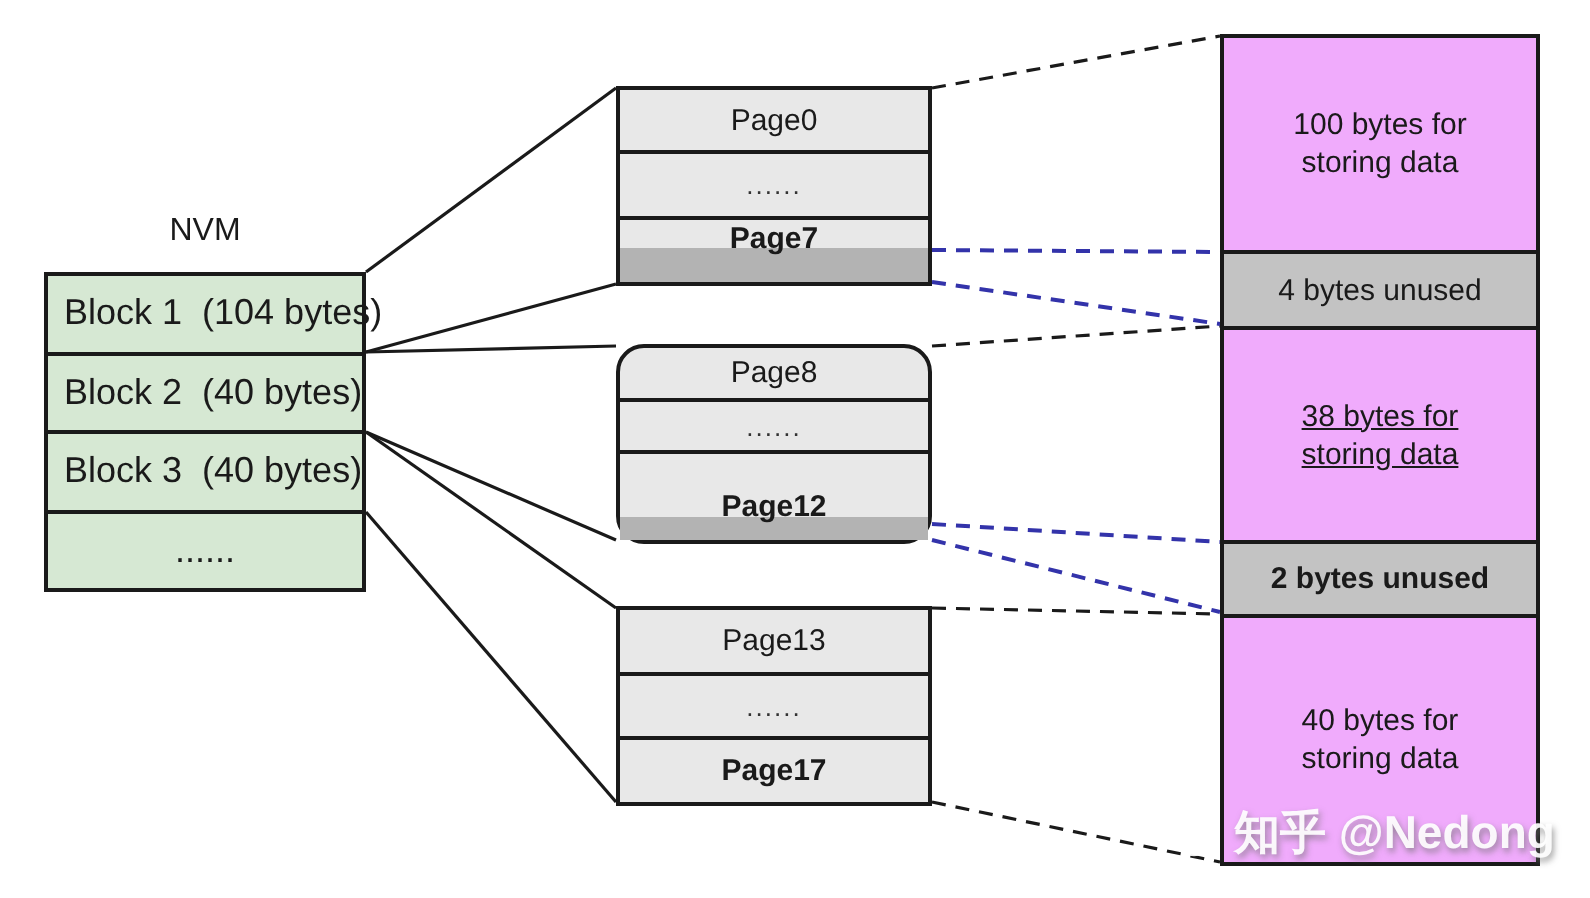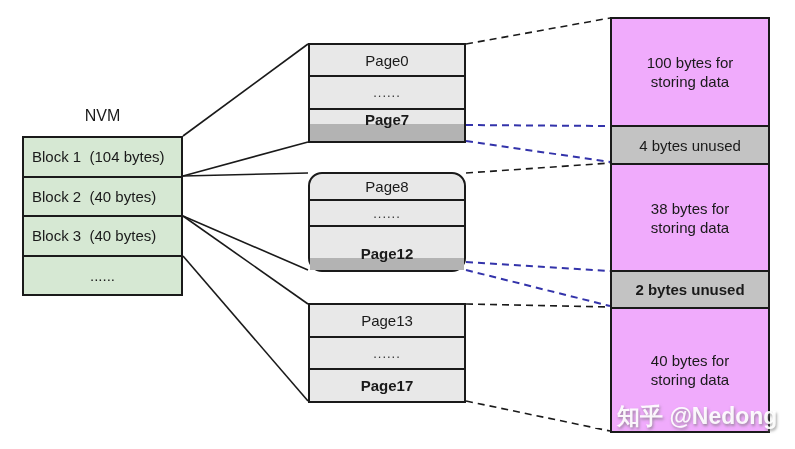--- a/index.html
+++ b/index.html
@@ -12,21 +12,21 @@
   .nvm-title{
     position:absolute;left:22px;top:106px;width:161px;height:20px;
     text-align:center;font-size:16px;line-height:20px;
   }
   .nvm-table{
     position:absolute;left:22px;top:136px;width:157px;height:156px;
     border:2px solid #1a1a1a;background:#d6e8d3;display:flex;flex-direction:column;
   }
   .nvm-row{
     flex:1 1 0;border-bottom:2px solid #1a1a1a;display:flex;align-items:center;
-    padding-left:8px;font-size:15px;white-space:pre;
+    padding-left:8px;font-size:18px;white-space:pre;
   }
   .nvm-row:last-child{border-bottom:none;justify-content:center;padding-left:0;}
 
   .page-group{
     position:absolute;width:154px;border:2px solid #1a1a1a;background:#e8e8e8;
     display:flex;flex-direction:column;
   }
   .page-row{
     flex:1 1 0;border-bottom:2px solid #1a1a1a;display:flex;align-items:center;
     justify-content:center;font-size:15px;
@@ -50,21 +50,21 @@
     border:2px solid #1a1a1a;background:#f0abfc;display:flex;flex-direction:column;
   }
   .bytes-cell{
     border-bottom:2px solid #1a1a1a;display:flex;align-items:center;justify-content:center;
     text-align:center;font-size:15px;line-height:19px;padding:0 16px;
   }
   .bytes-cell:last-child{border-bottom:none;}
   .bytes-cell.unused{background:#c3c3c3;padding:0 4px;}
   .cell-h-0{height:106px;}
   .cell-h-1{height:36px;}
-  .cell-h-2{height:105px;}
+  .cell-h-2{height:105px;text-decoration:underline;}
   .cell-h-3{height:35px;font-weight:bold;}
   .cell-h-4{flex:1 1 auto;border-radius:20px;}
 
   .watermark{
     position:absolute;left:584px;top:400px;height:32px;display:flex;align-items:center;gap:7px;
     color:rgba(255,255,255,0.92);font-size:23px;font-weight:bold;
     text-shadow:1px 2px 3px rgba(110,110,110,0.65);pointer-events:none;white-space:nowrap;
   }
   .watermark .logo{
     width:26px;height:26px;flex:0 0 auto;

